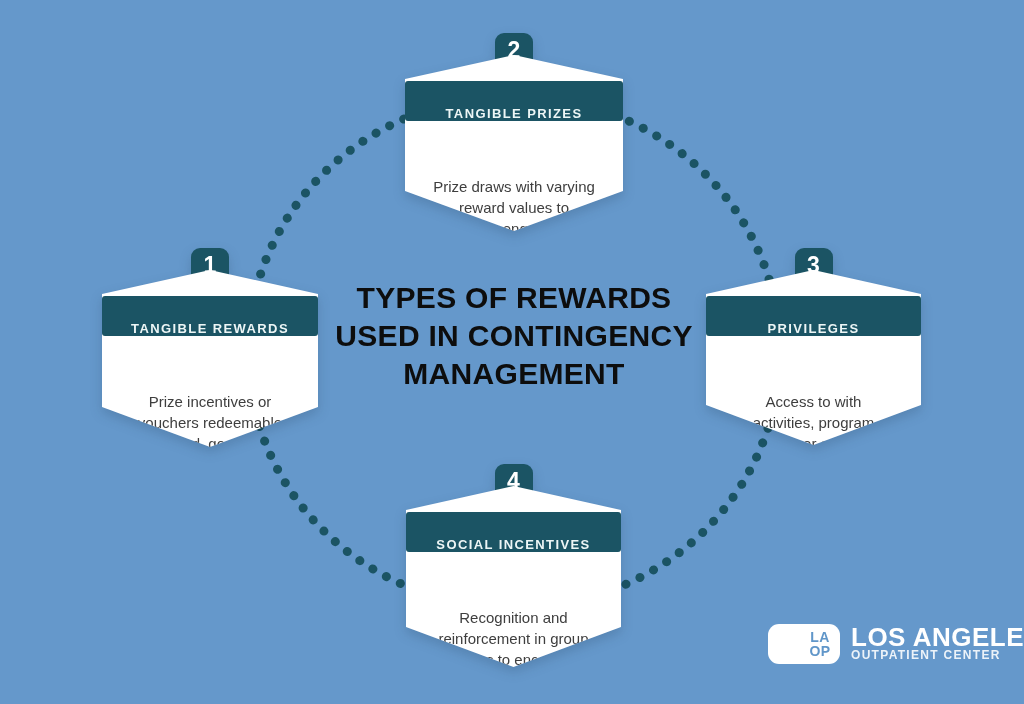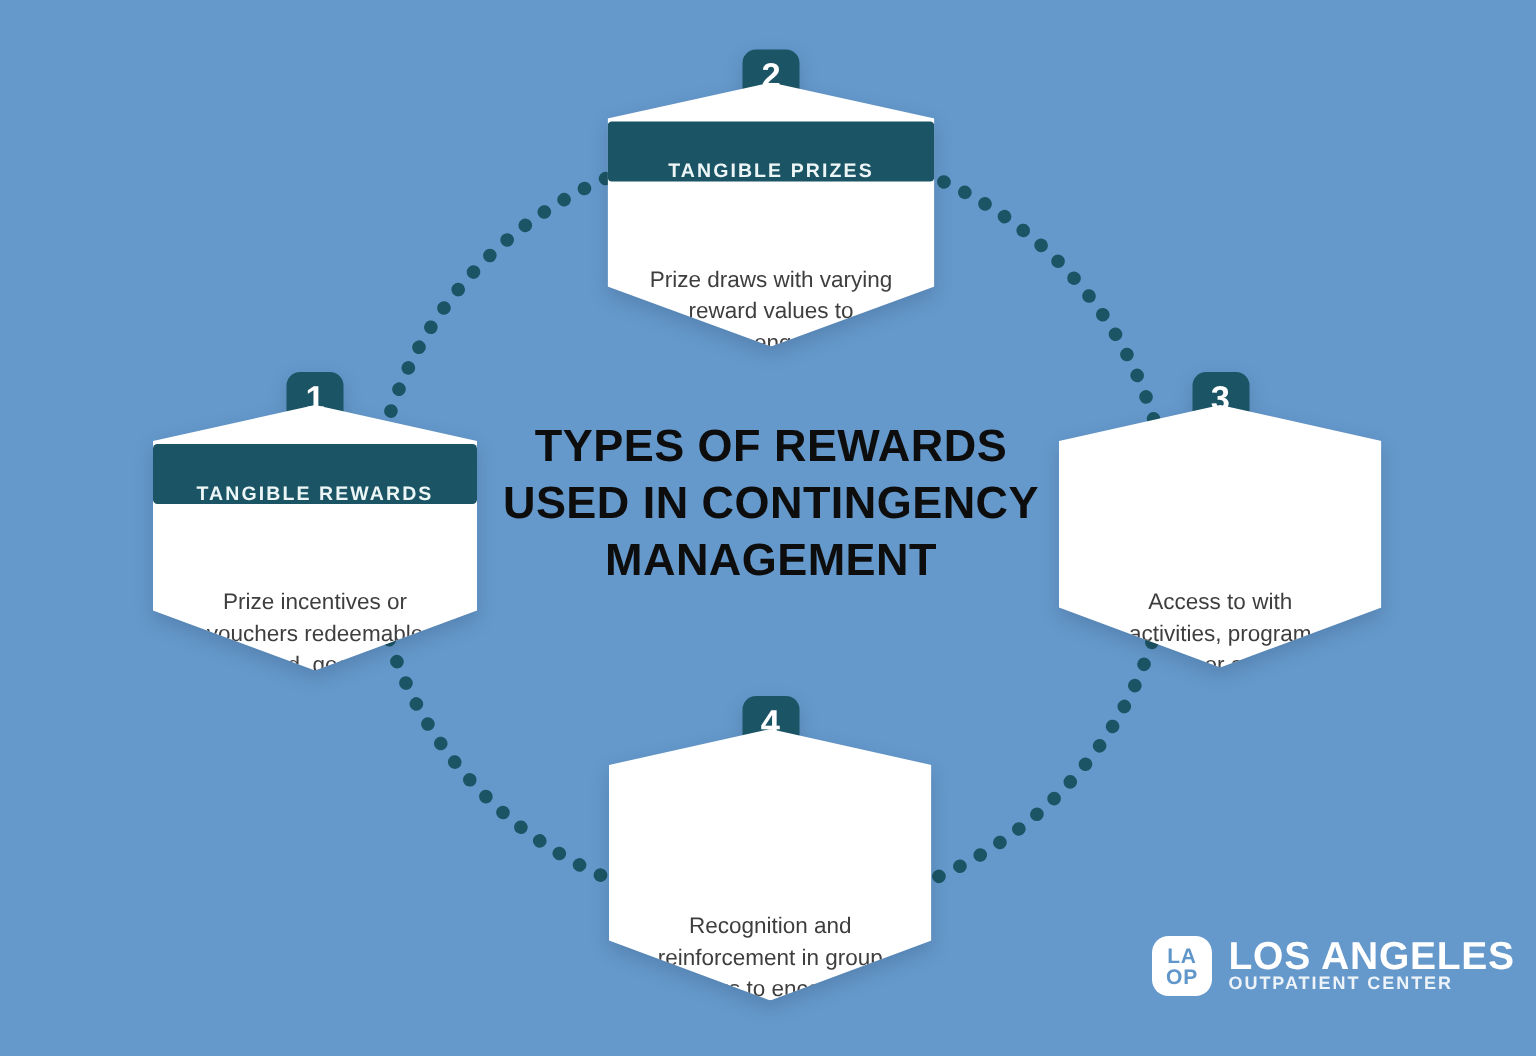--- a/index.html
+++ b/index.html
@@ -86,21 +86,21 @@
 
   
   .logo {
     position: absolute; z-index: 2;
     left: 768px; top: 624px;
     display: flex; align-items: center; gap: 11px;
   }
   .logo-mark {
     width: 40px; height: 40px;
     background: #FFFFFF; border-radius: 11px;
-    display: flex; align-items: center; justify-content: center;
+    display: flex; align-items: center; justify-content: center; padding-left: 32px;
   }
   .logo-mark span {
     color: #6096C9; font-weight: 700;
     font-size: 14px; line-height: 14px; letter-spacing: 0.5px;
     text-align: center; white-space: pre-line;
   }
   .logo-text { display: flex; flex-direction: column; }
   .logo-name {
     color: #FFFFFF; font-weight: 700; font-size: 26px; line-height: 22px;
     letter-spacing: 0.5px; white-space: nowrap;
@@ -150,32 +150,38 @@
 reward values to
 maintain engagement</div>
     </div>
   </div>
 
   <div class="card-wrap pos-right">
     <div class="badge">
       <span>3</span>
     </div>
     <div class="card-shape">
+      <div class="card-band">
+        <span>PRIVILEGES</span>
+      </div>
       <div class="card-body">Access to with
 activities, program
 benefits, or additional
 services</div>
     </div>
   </div>
 
   <div class="card-wrap pos-bottom">
     <div class="badge">
       <span>4</span>
     </div>
     <div class="card-shape">
+      <div class="card-band">
+        <span>SOCIAL INCENTIVES</span>
+      </div>
       <div class="card-body">Recognition and
 reinforcement in group
 settings to encourage
 participation</div>
     </div>
   </div>
 
   <div class="logo">
     <div class="logo-mark">
       <span>LA

